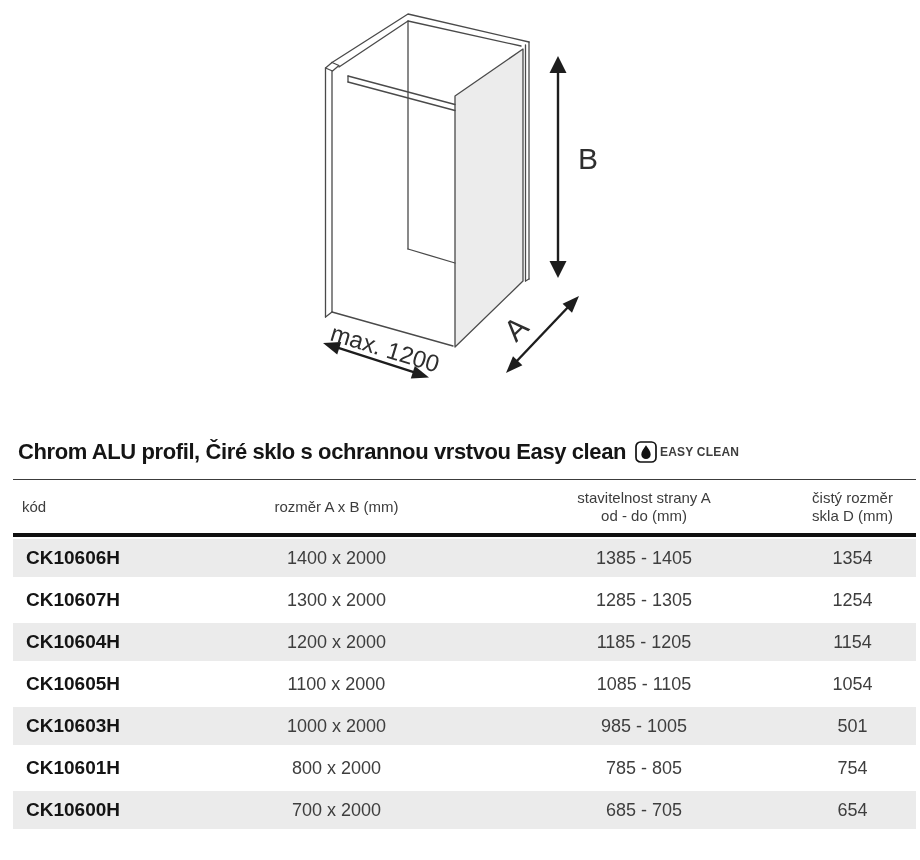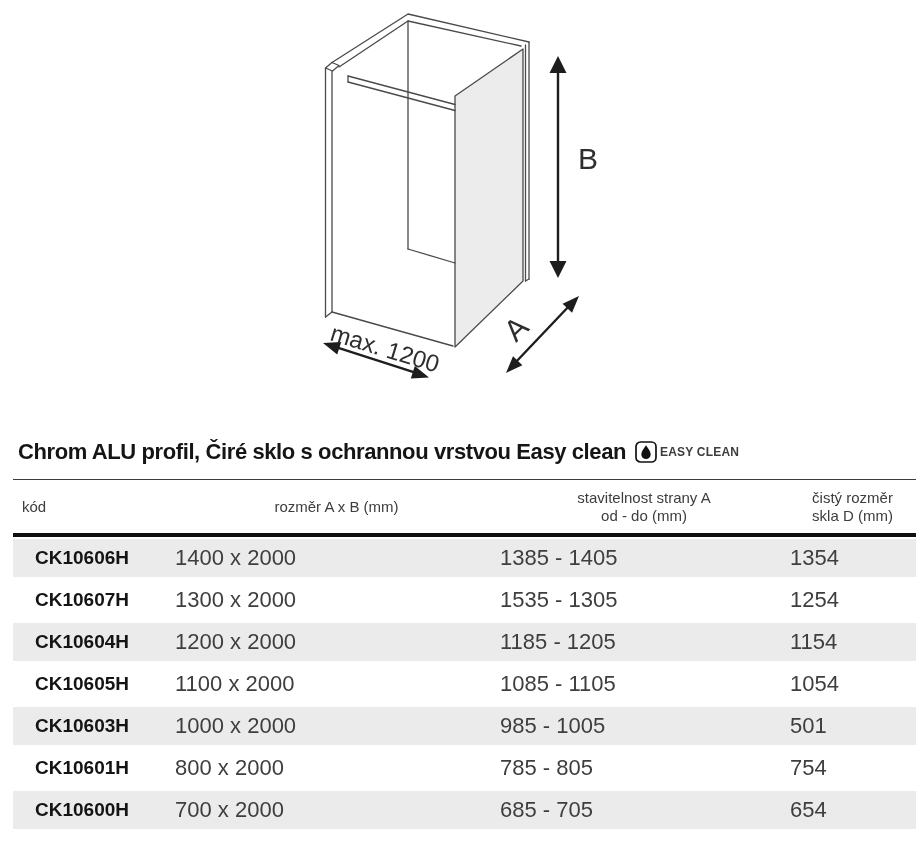--- a/index.html
+++ b/index.html
@@ -22,22 +22,22 @@
   .badge .txt{font-size:12px;line-height:8px;color:#3d3d3d;font-weight:bold;letter-spacing:0.2px;}
 
   
   table.spec{position:absolute;left:13px;top:479px;width:894px;border-collapse:separate;border-spacing:0;table-layout:fixed;}
   thead th{border-top:1px solid #3c3c3c;border-bottom:4px solid #101010;font-weight:normal;font-size:15px;color:#3d3d3d;padding:9px 0 8px;vertical-align:middle;line-height:18px;text-align:center;}
   th .l{display:block;}
   th.c1{width:152px;text-align:left;padding-left:9px;}
   th.c2{width:325px;}
   th.c3{width:290px;}
   th.c4{width:127px;}
-  tbody td{height:36px;font-size:22px;color:#3e3e3e;border-top:2px solid #fff;border-bottom:2px solid #fff;overflow:hidden;}
-  tbody td:first-child{text-align:left;padding-left:22px;font-weight:bold;color:#141414;font-size:19px;}
+  tbody td{height:36px;font-size:18px;color:#3e3e3e;text-align:center;border-top:2px solid #fff;border-bottom:2px solid #fff;overflow:hidden;}
+  tbody td:first-child{text-align:left;padding-left:13px;font-weight:bold;color:#141414;font-size:19px;}
   tbody tr:nth-child(odd) td{background:#ebebeb;}
 </style>
 </head>
 <body>
 
 <div class="stage">
 
   <svg class="diagram-svg" width="920" height="435" viewBox="0 0 920 435">
 
     <polygon points="455,96 523,49 523,281 455,347" fill="#ececec" stroke="#4a4a4a" stroke-width="1.3" stroke-linejoin="round"></polygon>
@@ -130,21 +130,21 @@
     <tbody>
         <tr>
           <td>CK10606H</td>
           <td>1400 x 2000</td>
           <td>1385 - 1405</td>
           <td>1354</td>
         </tr>
         <tr>
           <td>CK10607H</td>
           <td>1300 x 2000</td>
-          <td>1535 - 1305</td>
+          <td>1285 - 1305</td>
           <td>1254</td>
         </tr>
         <tr>
           <td>CK10604H</td>
           <td>1200 x 2000</td>
           <td>1185 - 1205</td>
           <td>1154</td>
         </tr>
         <tr>
           <td>CK10605H</td>

